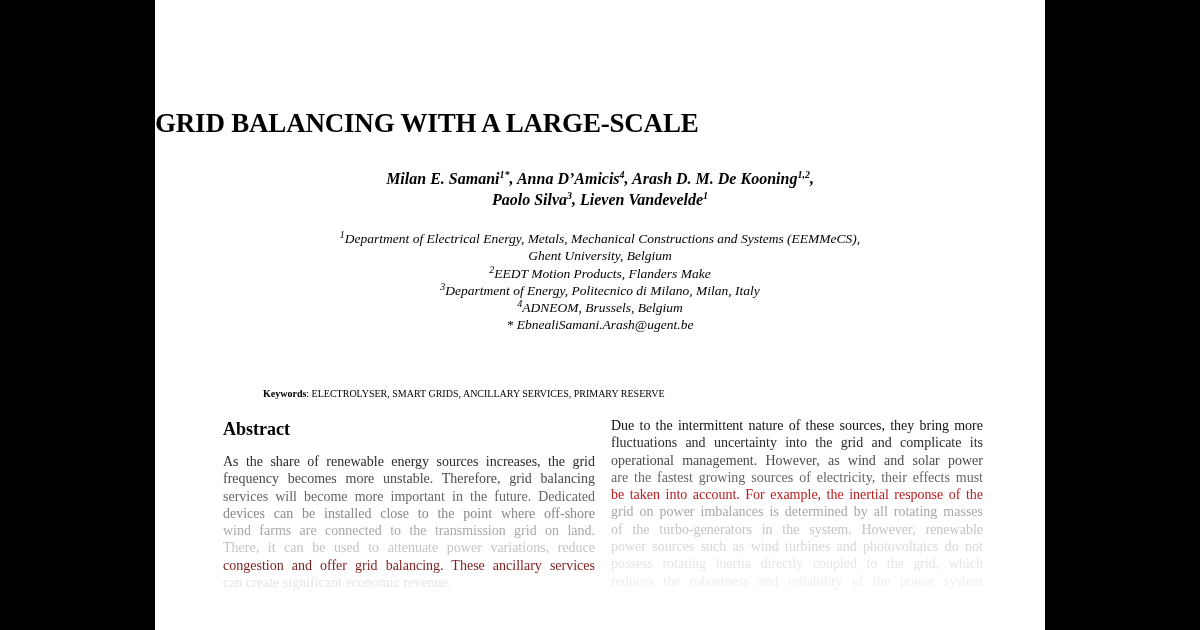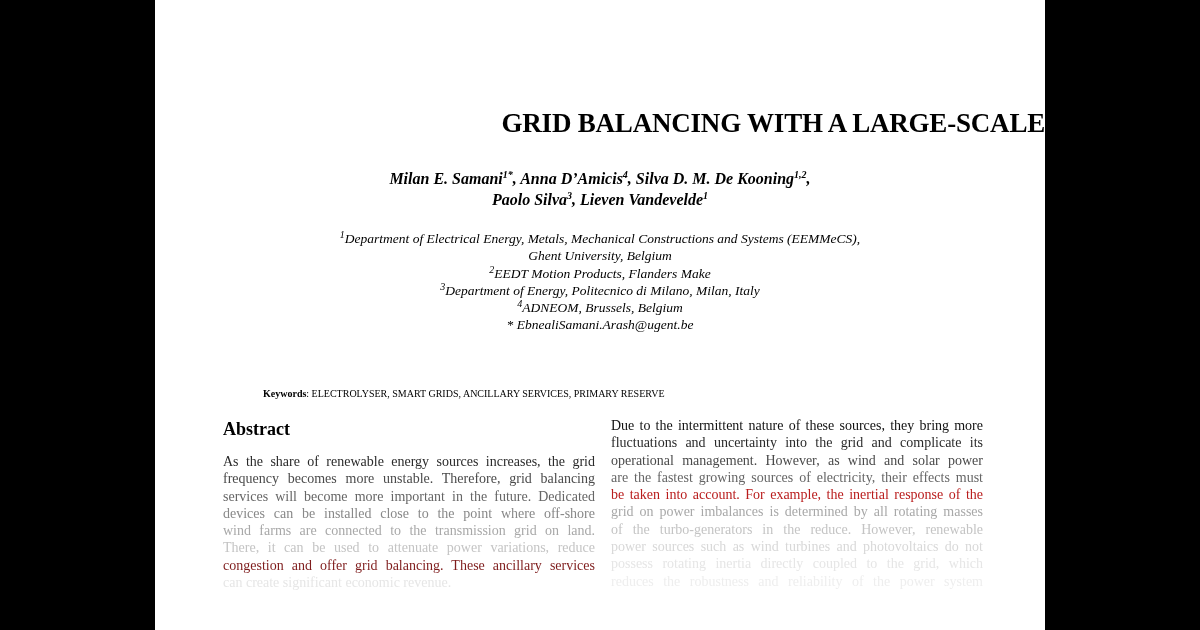--- a/index.html
+++ b/index.html
@@ -19,21 +19,21 @@
       background: #ffffff;
       font-family: "Liberation Serif", "DejaVu Serif", serif;
       color: #000;
       overflow: hidden;
     }
     .title {
       position: absolute;
       left: 0;
       width: 890px;
       top: 108px;
-      text-align: right;
+      text-align: left;
       font-weight: bold;
       font-size: 27px;
       line-height: 31px;
       letter-spacing: -0.2px;
     }
     .authors {
       position: absolute;
       left: 0;
       width: 890px;
       top: 168px;
@@ -98,21 +98,21 @@
 <div class="page">
 
   <div class="title">
     <div>GRID BALANCING WITH A LARGE-SCALE</div>
   </div>
 
   <div class="authors">
     <div>
       <span>Milan E. Samani</span><sup>1*</sup><span>, </span>
       <span>Anna D’Amicis</span><sup>4</sup><span>, </span>
-      <span>Silva D. M. De Kooning</span><sup>1,2</sup><span>,</span>
+      <span>Arash D. M. De Kooning</span><sup>1,2</sup><span>,</span>
     </div>
     <div>
       <span>Paolo Silva</span><sup>3</sup><span>, </span>
       <span>Lieven Vandevelde</span><sup>1</sup>
     </div>
   </div>
 
   <div class="affils">
     <span class="affil"><sup>1</sup><span>Department of Electrical Energy, Metals, Mechanical Constructions and Systems (EEMMeCS),</span></span>
     <span class="affil"><span>Ghent University, Belgium</span></span>
@@ -138,19 +138,19 @@
       <span class="ln" style="color: #7f1d1d;">congestion and offer grid balancing. These ancillary services</span>
       <span class="ln last" style="color: rgb(230, 230, 230);">can create significant economic revenue.</span>
     </div>
   <div class="col col-right" id="col-right">
       <span class="ln" style="color: rgb(17, 17, 17);">Due to the intermittent nature of these sources, they bring more</span>
       <span class="ln" style="color: rgb(42, 42, 42);">fluctuations and uncertainty into the grid and complicate its</span>
       <span class="ln" style="color: rgb(74, 74, 74);">operational management. However, as wind and solar power</span>
       <span class="ln" style="color: rgb(102, 102, 102);">are the fastest growing sources of electricity, their effects must</span>
       <span class="ln" style="color: #b91c1c;">be taken into account. For example, the inertial response of the</span>
       <span class="ln" style="color: rgb(168, 168, 168);">grid on power imbalances is determined by all rotating masses</span>
-      <span class="ln" style="color: rgb(196, 196, 196);">of the turbo-generators in the reduce. However, renewable</span>
+      <span class="ln" style="color: rgb(196, 196, 196);">of the turbo-generators in the system. However, renewable</span>
       <span class="ln" style="color: rgb(216, 216, 216);">power sources such as wind turbines and photovoltaics do not</span>
       <span class="ln" style="color: rgb(230, 230, 230);">possess rotating inertia directly coupled to the grid, which</span>
       <span class="ln" style="color: rgb(238, 238, 238);">reduces the robustness and reliability of the power system</span>
     </div>
 
 </div>
 
 </body></html>

